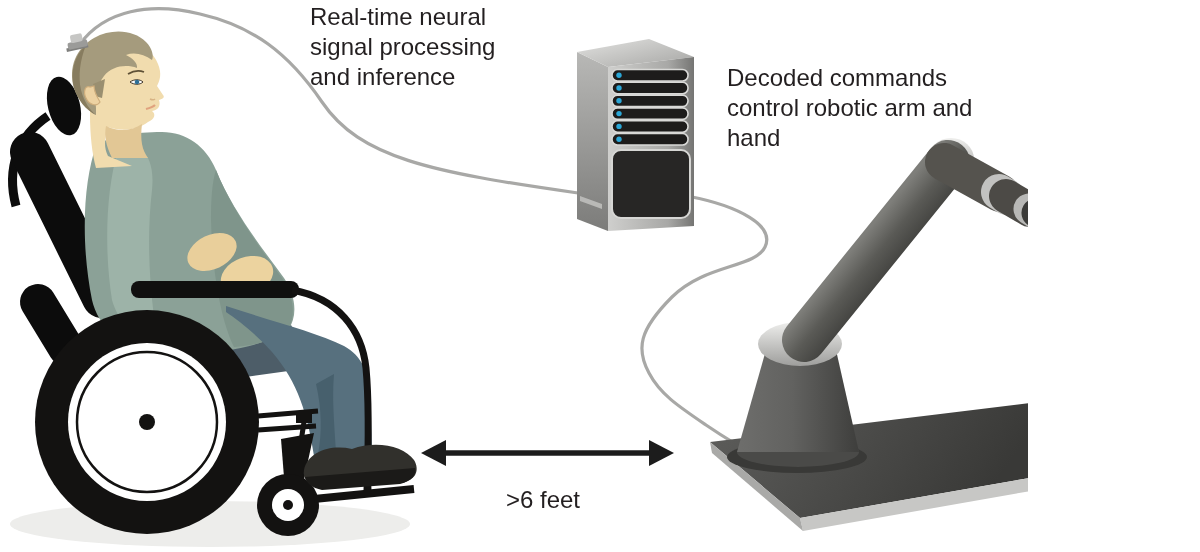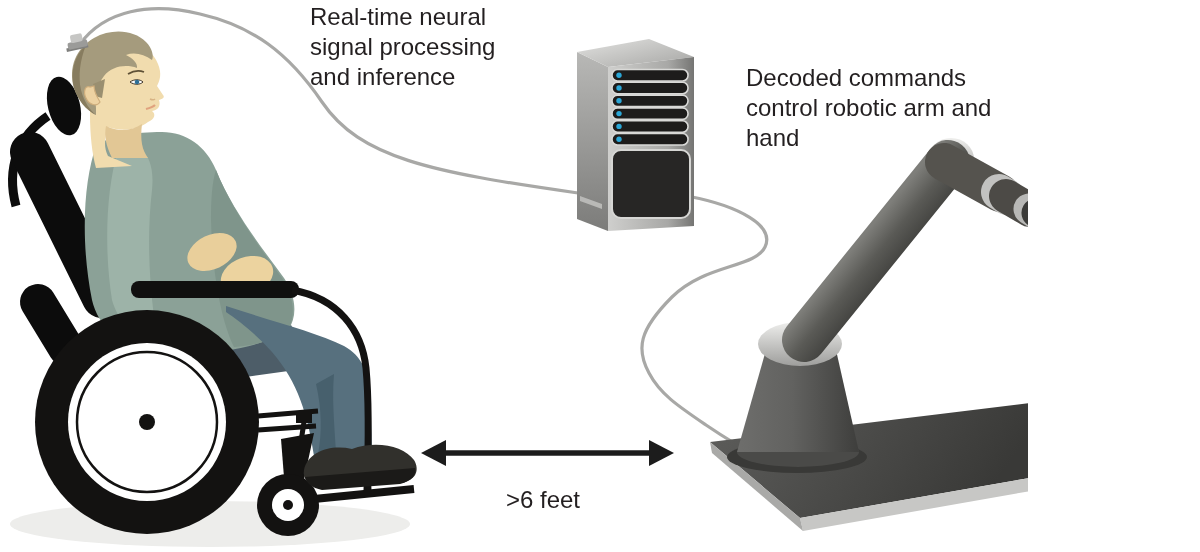--- a/index.html
+++ b/index.html
@@ -214,17 +214,17 @@
 
   <g fill="#1c1c1c">
     <line x1="444" y1="453" x2="651" y2="453" stroke="#1c1c1c" stroke-width="5.5"></line>
     <path d="M 421 453 L 446 440 L 446 466 Z"></path>
     <path d="M 674 453 L 649 440 L 649 466 Z"></path>
   </g>
 </svg>
 
 <div class="label" style="left:310px;top:2px;width:205px;">Real-time neural signal processing and inference</div>
 
-<div class="label" style="left:746px;top:63px;width:272px;">Decoded commands control robotic arm and hand</div>
+<div class="label" style="left:727px;top:63px;width:272px;">Decoded commands control robotic arm and hand</div>
 
 <div class="label distance" style="left:450px;top:473px;width:186px;margin-top:12px;">&gt;6 feet</div>
 
 </div>
 
 </body></html>

